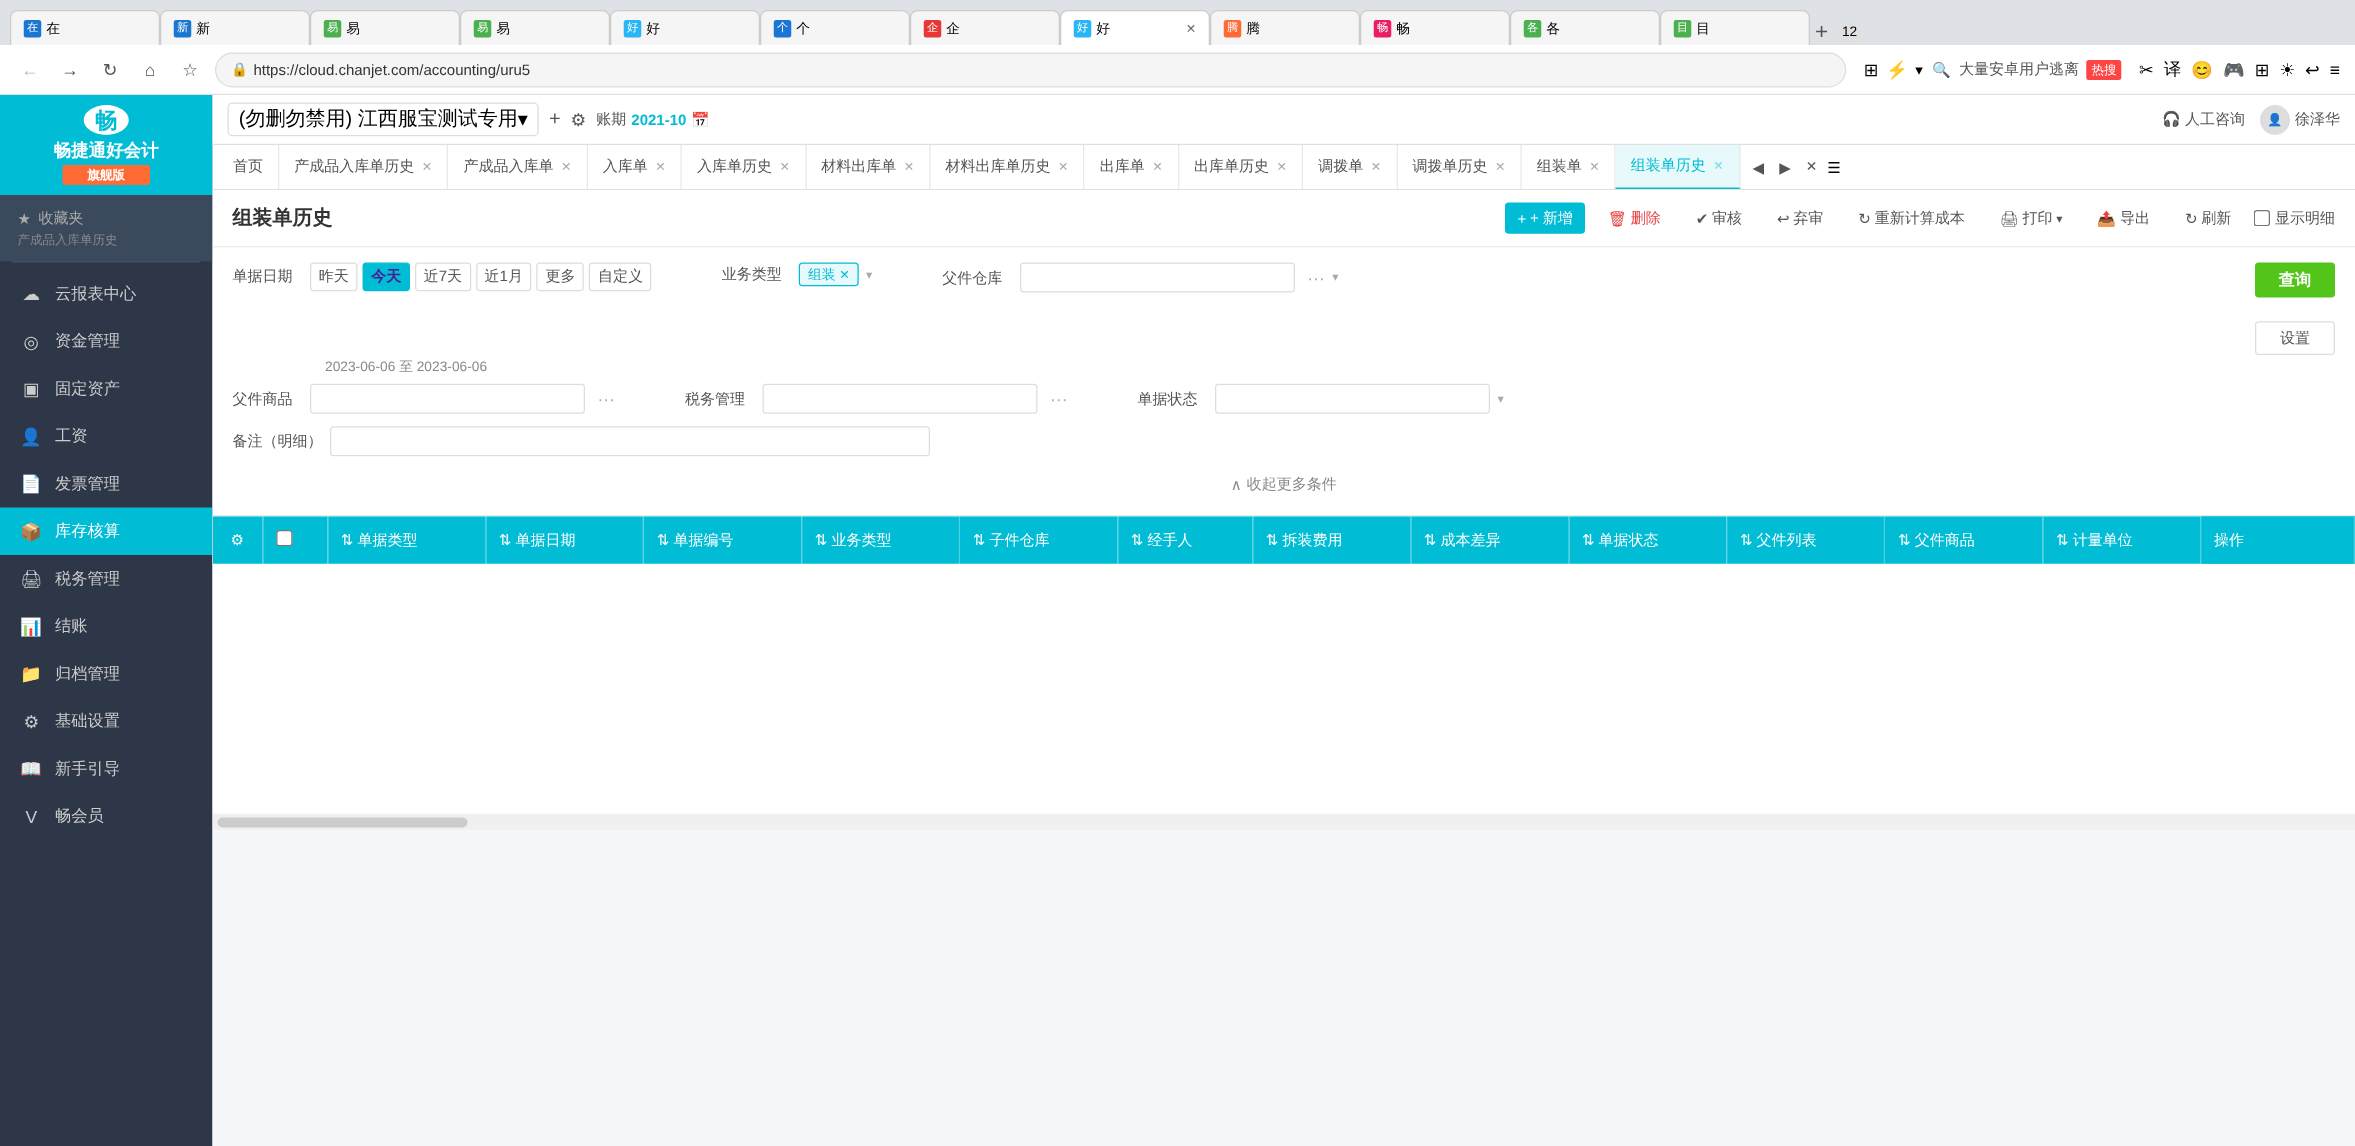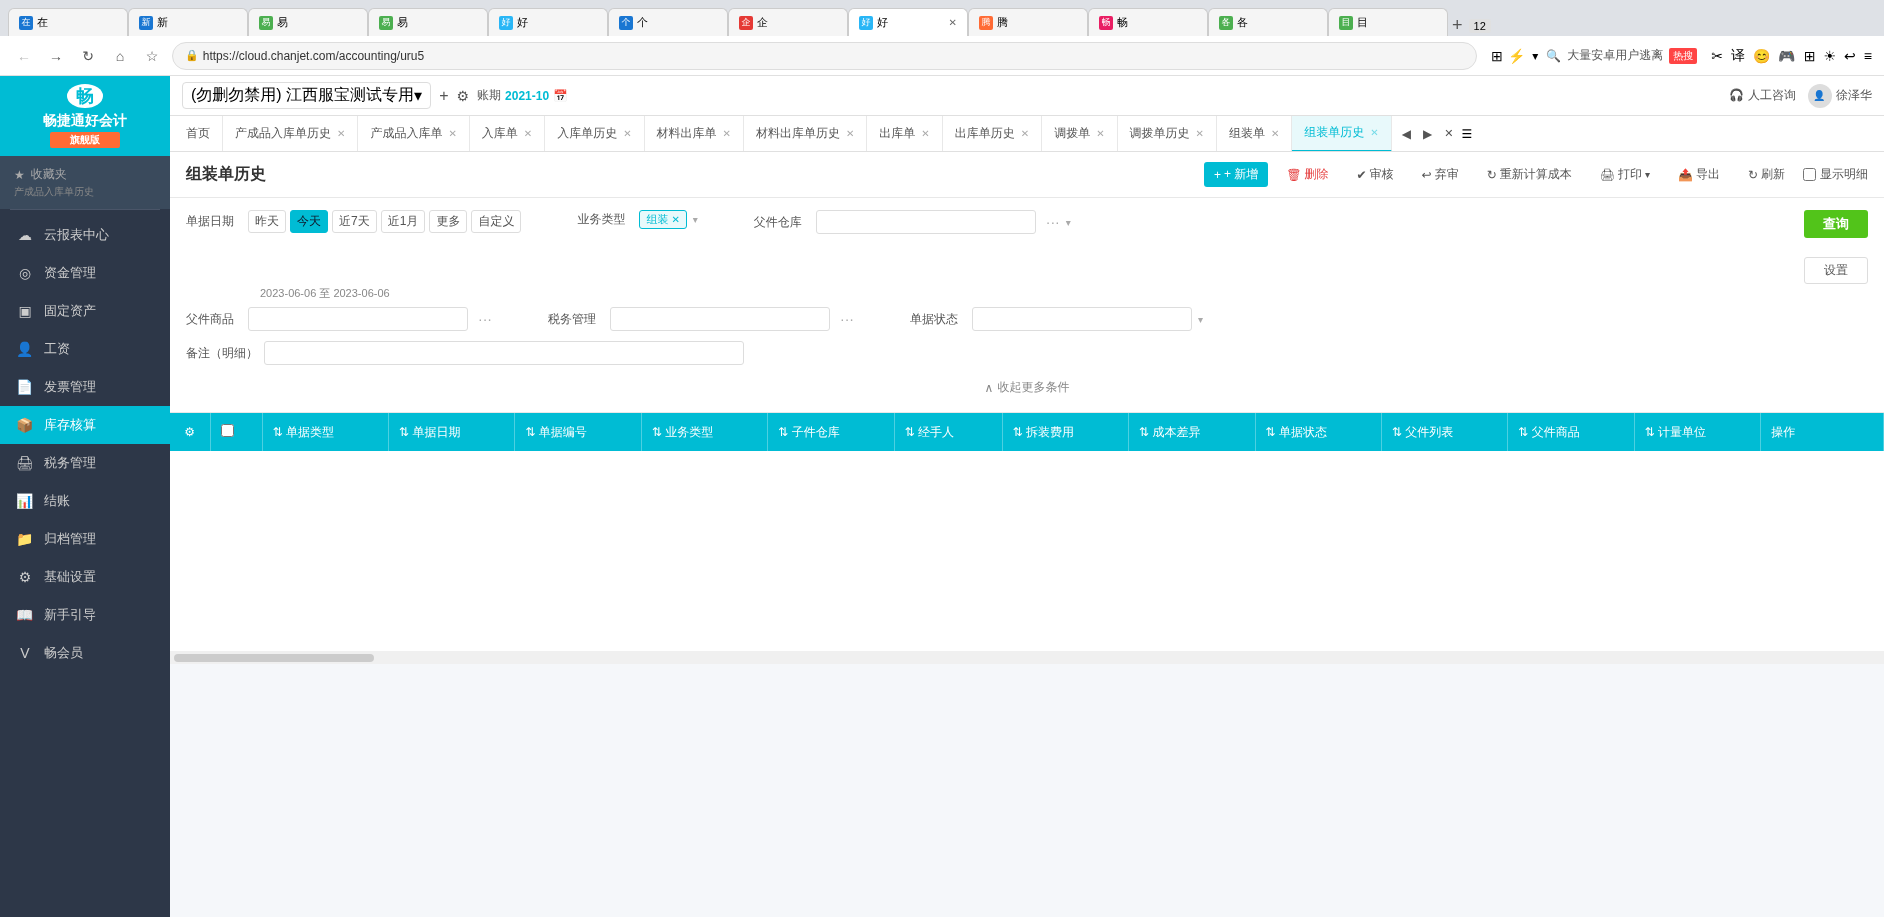--- a/index.html
+++ b/index.html
@@ -61,21 +61,21 @@
     .action-btn.danger { color: #e53e3e; }
     .show-detail-checkbox { display: flex; align-items: center; gap: 4px; font-size: 12px; color: #555; }
 
     
     .filter-area { background: #fff; padding: 12px 16px; border-bottom: 1px solid #e8e8e8; }
     .filter-row { display: flex; align-items: flex-start; gap: 16px; margin-bottom: 10px; }
     .filter-item { display: flex; align-items: center; gap: 6px; font-size: 12px; }
     .filter-label { color: #555; white-space: nowrap; min-width: 56px; }
     .date-filter { display: flex; align-items: center; gap: 4px; }
     .date-btn { padding: 2px 6px; border: 1px solid #ddd; border-radius: 3px; cursor: pointer; font-size: 12px; color: #555; background: #fff; }
-    .date-btn.active { background: #00bcd4; color: #0f172a; border-color: #00bcd4; }
+    .date-btn.active { background: #00bcd4; color: #4c1d95; border-color: #00bcd4; font-weight: bold; }
     .date-range { font-size: 11px; color: #888; margin-top: 2px; }
     .filter-tag { display: inline-flex; align-items: center; background: #e8f9fb; border: 1px solid #00bcd4; color: #00bcd4; padding: 1px 6px; border-radius: 3px; font-size: 11px; gap: 3px; }
     .filter-tag-x { cursor: pointer; font-size: 10px; }
     .collapse-btn { display: flex; align-items: center; justify-content: center; gap: 4px; color: #888; font-size: 12px; cursor: pointer; padding: 4px 0; }
 
     
     .data-table-wrapper { background: #fff; overflow: auto; }
     .data-table { width: 100%; border-collapse: collapse; }
     .data-table thead tr { background: #00bcd4; color: #fff; height: 38px; }
     .data-table th { padding: 0 10px; font-size: 12px; font-weight: normal; white-space: nowrap; border-right: 1px solid rgba(255,255,255,0.3); text-align: left; cursor: pointer; }

